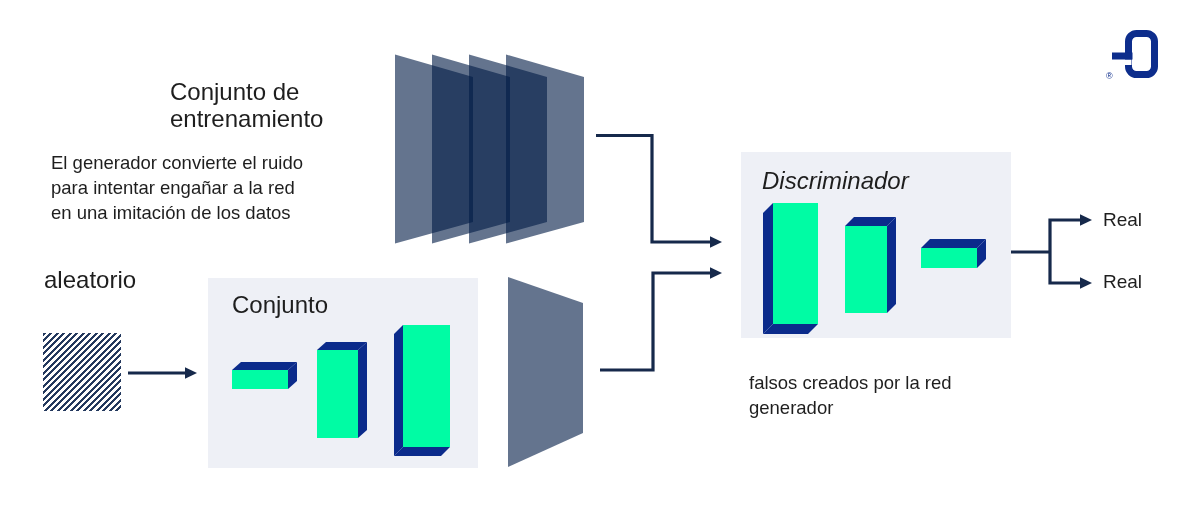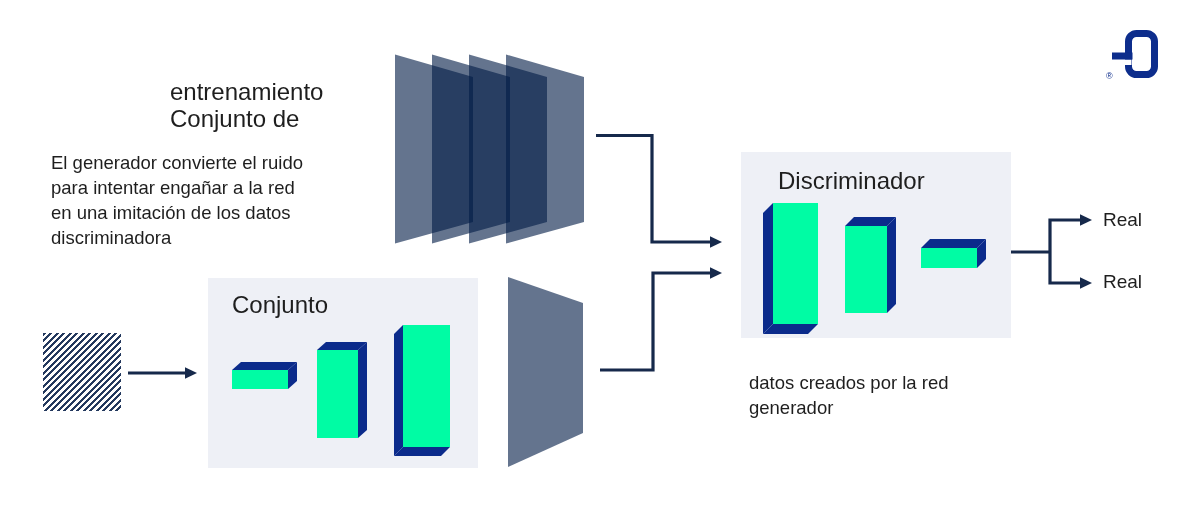--- a/index.html
+++ b/index.html
@@ -33,21 +33,21 @@
 </style>
 </head>
 <body>
 
 <div id="scene">
 
   <div class="box" style="left:208px;top:278px;width:270px;height:190px;">
     <div class="heading" style="left:24px;top:13px;">Conjunto</div>
   </div>
   <div class="box" style="left:741px;top:152px;width:270px;height:186px;">
-    <div class="heading" style="left:37px;top:15px;">Discriminador</div>
+    <div class="heading" style="left:21px;top:15px;font-style:italic;">Discriminador</div>
   </div>
 
   <svg id="canvas" width="1200" height="521" viewBox="0 0 1200 521">
 
     <g>
       <polygon class="panel" points="395,54.5 473,77 473,222 395,243.5"></polygon>
       <polygon class="panel" points="432,54.5 510,77 510,222 432,243.5"></polygon>
       <polygon class="panel" points="469,54.5 547,77 547,222 469,243.5"></polygon>
       <polygon class="panel" points="506,54.5 584,77 584,222 506,243.5"></polygon>
     </g>
@@ -112,39 +112,39 @@
     </g>
 
     <g>
       <rect class="logo-ring" x="1128.5" y="33.5" width="26" height="41" rx="8"></rect>
       <rect class="logo-gap" x="1122.5" y="59.5" width="9" height="5.5"></rect>
       <rect class="logo-bar" x="1112" y="52.5" width="20.5" height="7"></rect>
     </g>
   </svg>
 
   <div class="abs heading" style="left:170px;top:78px;width:200px;">
+    <div>Conjunto de</div>
     <div>entrenamiento</div>
-    <div>Conjunto de</div>
   </div>
 
   <div class="abs para" style="left:44px;top:150px;width:300px;">
     <div>El generador convierte el ruido</div>
     <div>para intentar engañar a la red</div>
     <div>en una imitación de los datos</div>
-    <div>discriminadora</div>
   </div>
 
   <div class="abs heading" style="left:44px;top:266px;width:140px;">
+    <div>aleatorio</div>
   </div>
 
   <div id="noise-square"></div>
 
   <div class="abs out-label" style="left:1103px;top:206px;">Real</div>
   <div class="abs out-label" style="left:1103px;top:268px;">Real</div>
 
   <div class="abs para" style="left:742px;top:370px;width:330px;">
-    <div>datos creados por la red</div>
+    <div>falsos creados por la red</div>
     <div>generador</div>
   </div>
 
   <div class="abs" id="logo-reg" style="left:1106px;top:71px;">®</div>
 
 </div>
 
 </body></html>

